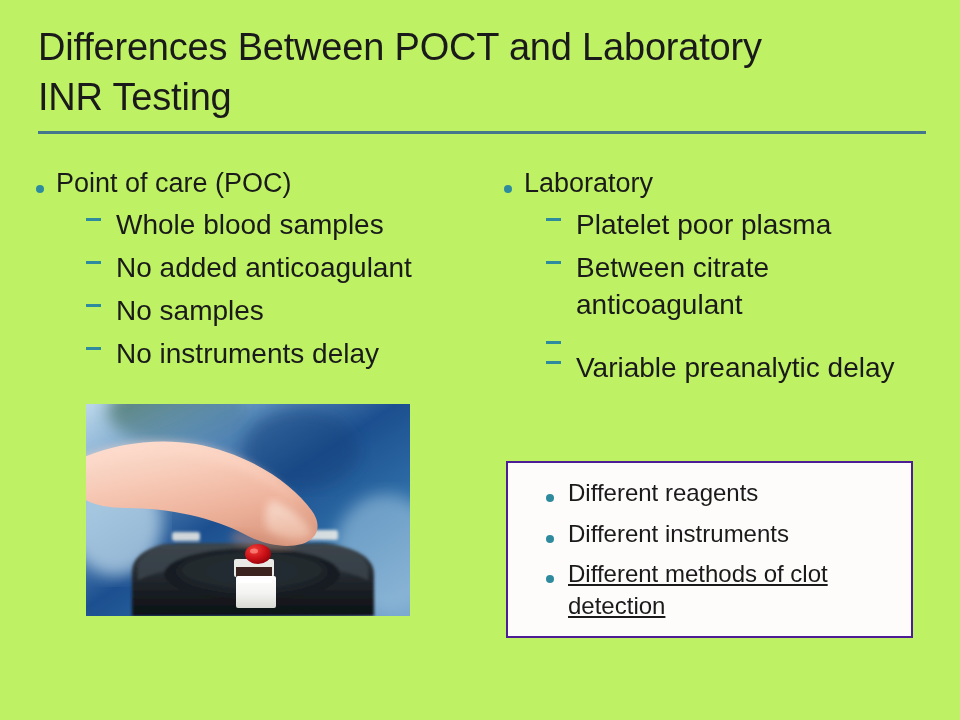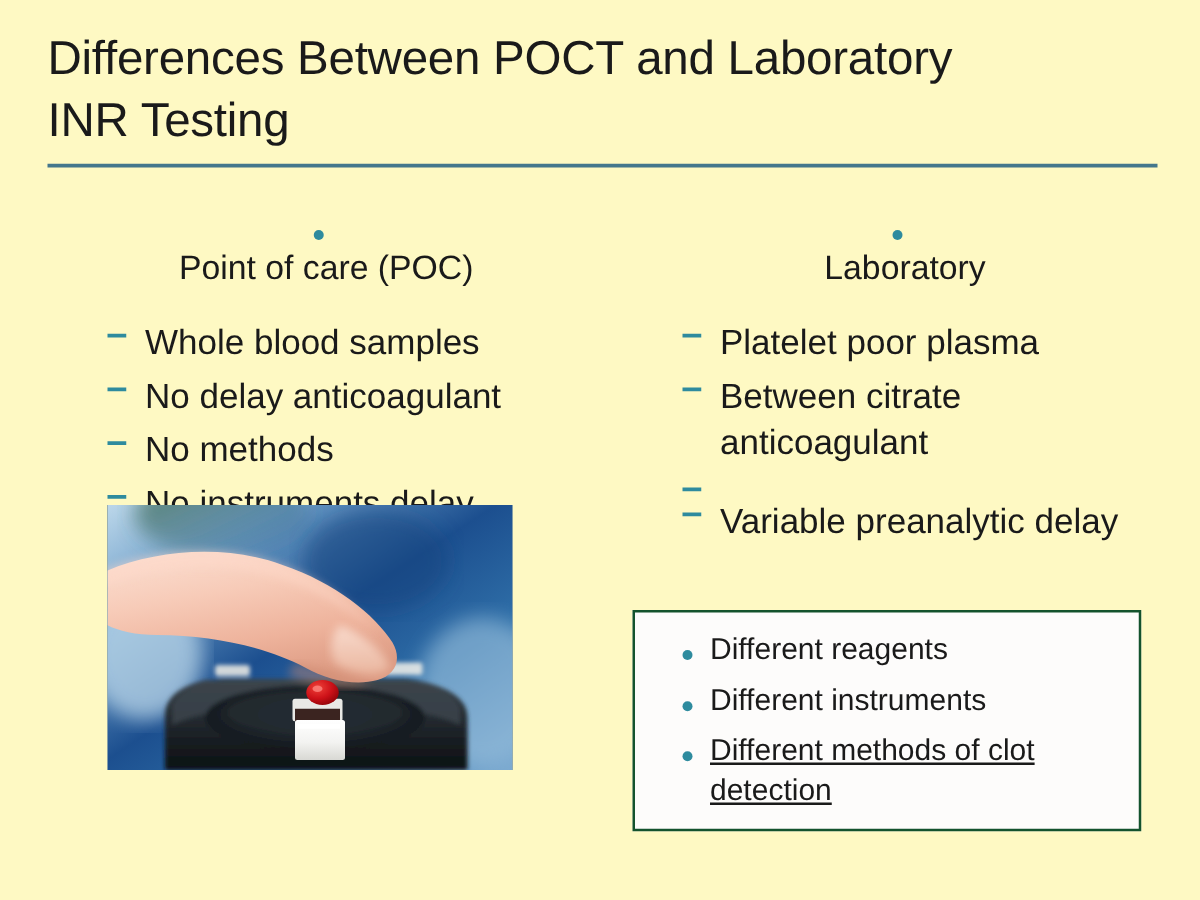--- a/index.html
+++ b/index.html
@@ -4,21 +4,21 @@
 <style>
   html, body {
     margin: 0;
     padding: 0;
     background: #ffffff;
   }
   .slide {
     position: relative;
     width: 960px;
     height: 720px;
-    background: #fef9c3;
+    background: #bef264;
     overflow: hidden;
     font-family: "Liberation Sans", sans-serif;
     -webkit-font-smoothing: antialiased;
   }
 
   
   .slide-title {
     position: absolute;
     left: 38px;
     top: 22px;
@@ -43,23 +43,22 @@
   .col {
     position: absolute;
     top: 166px;
   }
   .col-left  { left: 36px;  width: 450px; }
   .col-right { left: 504px; width: 440px; }
 
   
   .lvl1 {
     display: flex;
-    align-items: center;
-    margin-bottom: 24px;
-    flex-direction: column;
+    align-items: flex-start;
+    margin-bottom: 6px;
   }
   .lvl1 .dot {
     flex: 0 0 auto;
     width: 20px;
     padding-top: 13px;
     text-align: left;
   }
   .lvl1 .dot i {
     display: inline-block;
     width: 8px;
@@ -108,25 +107,25 @@
     height: 212px;
     overflow: hidden;
     background: #2f5f93;
   }
   .photo svg { display: block; width: 100%; height: 100%; }
 
   
   .callout {
     position: absolute;
     left: 506px;
-    top: 488px;
+    top: 461px;
     width: 407px;
     height: 177px;
     box-sizing: border-box;
-    border: 2px solid #14532d;
+    border: 2px solid #4c1d95;
     background: #fdfcfb;
   }
   .callout-inner {
     padding: 14px 10px 0 38px;
   }
   .cbullet {
     display: flex;
     align-items: flex-start;
     margin-bottom: 9px;
   }
@@ -166,27 +165,27 @@
       <div class="lvl2">
         <span class="dash">
             <i></i>
           </span>
         <span class="txt">Whole blood samples</span>
       </div>
       <div class="lvl2">
         <span class="dash">
             <i></i>
           </span>
-        <span class="txt">No delay anticoagulant</span>
-      </div>
-      <div class="lvl2">
-        <span class="dash">
-            <i></i>
-          </span>
-        <span class="txt">No methods</span>
+        <span class="txt">No added anticoagulant</span>
+      </div>
+      <div class="lvl2">
+        <span class="dash">
+            <i></i>
+          </span>
+        <span class="txt">No samples</span>
       </div>
       <div class="lvl2">
         <span class="dash">
             <i></i>
           </span>
         <span class="txt">No instruments delay</span>
       </div>
     </div>
   </div>
 

